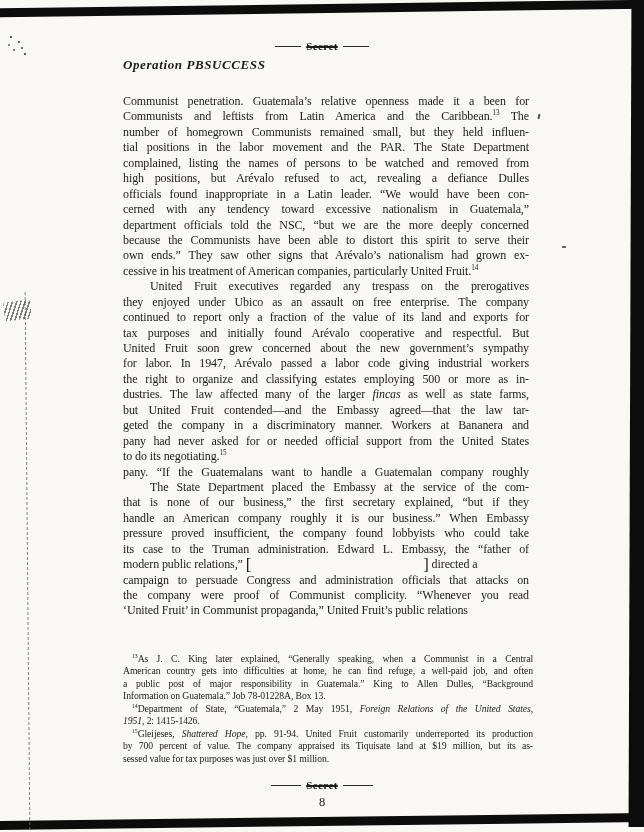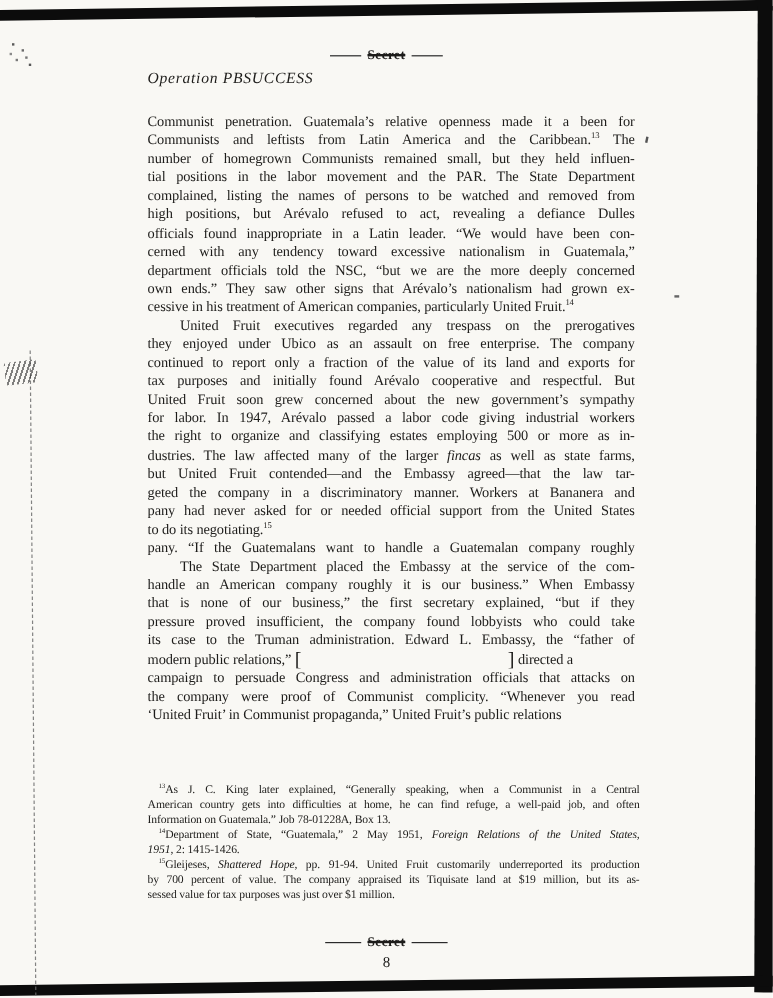--- a/index.html
+++ b/index.html
@@ -57,21 +57,21 @@
   .secret-dash { width: 26px; height: 0; border-top: 1.5px solid #2a2a2a; margin-top: 1px; }
   .secret-row.bottom .secret-dash { width: 30px; }
 
   .page-number-row {
     position: absolute; left: 0; top: 795px; width: 100%;
     text-align: center; font-size: 12.5px;
   }
 
   .running-title {
     position: absolute; left: 123px; top: 57px;
-    font-style: italic; font-size: 13px; letter-spacing: 0.6px;
+    font-style: italic; font-size: 13px; letter-spacing: 0.6px; font-weight: bold;
   }
 
   
   .body-text {
     position: absolute; left: 123px; top: 94px; width: 406px;
     font-size: 12px; line-height: 15.45px; letter-spacing: -0.1px;
   }
   .line { text-align: justify; height: 15.45px; overflow: hidden; }
   .line.just { text-align-last: justify; }
   .line.indent { text-indent: 27px; }
@@ -114,55 +114,57 @@
       <div>
         <div class="line just">Communist penetration. Guatemala’s relative openness made it a been for</div>
         <div class="line just">Communists and leftists from Latin America and the Caribbean.<sup>13</sup> The</div>
         <div class="line just">number of homegrown Communists remained small, but they held influen-</div>
         <div class="line just">tial positions in the labor movement and the PAR. The State Department</div>
         <div class="line just">complained, listing the names of persons to be watched and removed from</div>
         <div class="line just">high positions, but Arévalo refused to act, revealing a defiance Dulles</div>
         <div class="line just">officials found inappropriate in a Latin leader. “We would have been con-</div>
         <div class="line just">cerned with any tendency toward excessive nationalism in Guatemala,”</div>
         <div class="line just">department officials told the NSC, “but we are the more deeply concerned</div>
+        <div class="line just">because the Communists have been able to distort this spirit to serve their</div>
         <div class="line just">own ends.” They saw other signs that Arévalo’s nationalism had grown ex-</div>
         <div class="line">cessive in his treatment of American companies, particularly United Fruit.<sup>14</sup></div>
       </div>
       <div>
         <div class="line just indent">United Fruit executives regarded any trespass on the prerogatives</div>
         <div class="line just">they enjoyed under Ubico as an assault on free enterprise. The company</div>
         <div class="line just">continued to report only a fraction of the value of its land and exports for</div>
         <div class="line just">tax purposes and initially found Arévalo cooperative and respectful. But</div>
         <div class="line just">United Fruit soon grew concerned about the new government’s sympathy</div>
         <div class="line just">for labor. In 1947, Arévalo passed a labor code giving industrial workers</div>
         <div class="line just">the right to organize and classifying estates employing 500 or more as in-</div>
         <div class="line just">dustries. The law affected many of the larger <i>fincas</i> as well as state farms,</div>
         <div class="line just">but United Fruit contended—and the Embassy agreed—that the law tar-</div>
         <div class="line just">geted the company in a discriminatory manner. Workers at Bananera and</div>
         <div class="line just">pany had never asked for or needed official support from the United States</div>
         <div class="line">to do its negotiating.<sup>15</sup></div>
       </div>
       <div>
         <div class="line just">pany. “If the Guatemalans want to handle a Guatemalan company roughly</div>
         <div class="line just indent">The State Department placed the Embassy at the service of the com-</div>
+        <div class="line just">that is none of our business,” the first secretary explained, “but if they</div>
         <div class="line just">handle an American company roughly it is our business.” When Embassy</div>
-        <div class="line just">that is none of our business,” the first secretary explained, “but if they</div>
         <div class="line just">pressure proved insufficient, the company found lobbyists who could take</div>
         <div class="line just">its case to the Truman administration. Edward L. Embassy, the “father of</div>
         <div class="line">modern public relations,” <span class="rbr">[</span><span class="redact-gap"></span><span class="rbr">]</span> directed a</div>
         <div class="line just">campaign to persuade Congress and administration officials that attacks on</div>
         <div class="line just">the company were proof of Communist complicity. “Whenever you read</div>
         <div class="line">‘United Fruit’ in Communist propaganda,” United Fruit’s public relations</div>
       </div>
     </div>
 
   <div class="footnotes">
       <div>
         <div class="line just indent"><sup>13</sup>As J. C. King later explained, “Generally speaking, when a Communist in a Central</div>
         <div class="line just">American country gets into difficulties at home, he can find refuge, a well-paid job, and often</div>
+        <div class="line just">a public post of major responsibility in Guatemala.” King to Allen Dulles, “Background</div>
         <div class="line">Information on Guatemala.” Job 78-01228A, Box 13.</div>
       </div>
       <div>
         <div class="line just indent"><sup>14</sup>Department of State, “Guatemala,” 2 May 1951, <i>Foreign Relations of the United States,</i></div>
         <div class="line"><i>1951</i>, 2: 1415-1426.</div>
       </div>
       <div>
         <div class="line just indent"><sup>15</sup>Gleijeses, <i>Shattered Hope</i>, pp. 91-94. United Fruit customarily underreported its production</div>
         <div class="line just">by 700 percent of value. The company appraised its Tiquisate land at $19 million, but its as-</div>
         <div class="line">sessed value for tax purposes was just over $1 million.</div>

